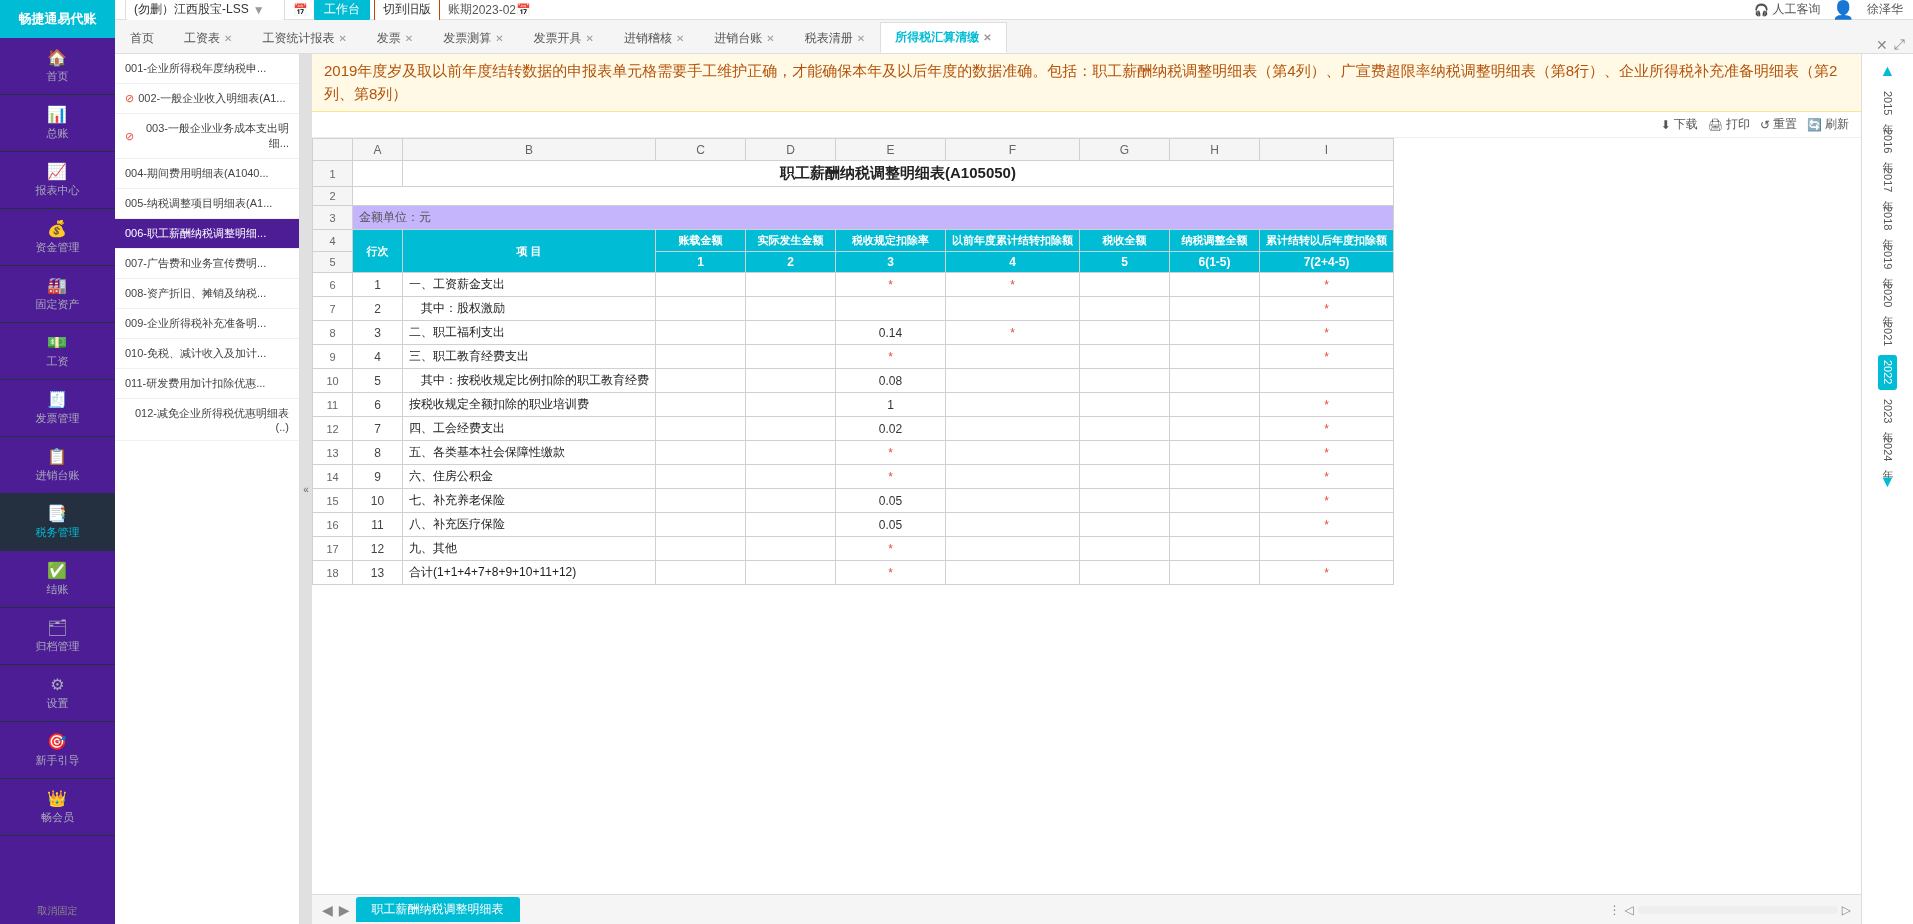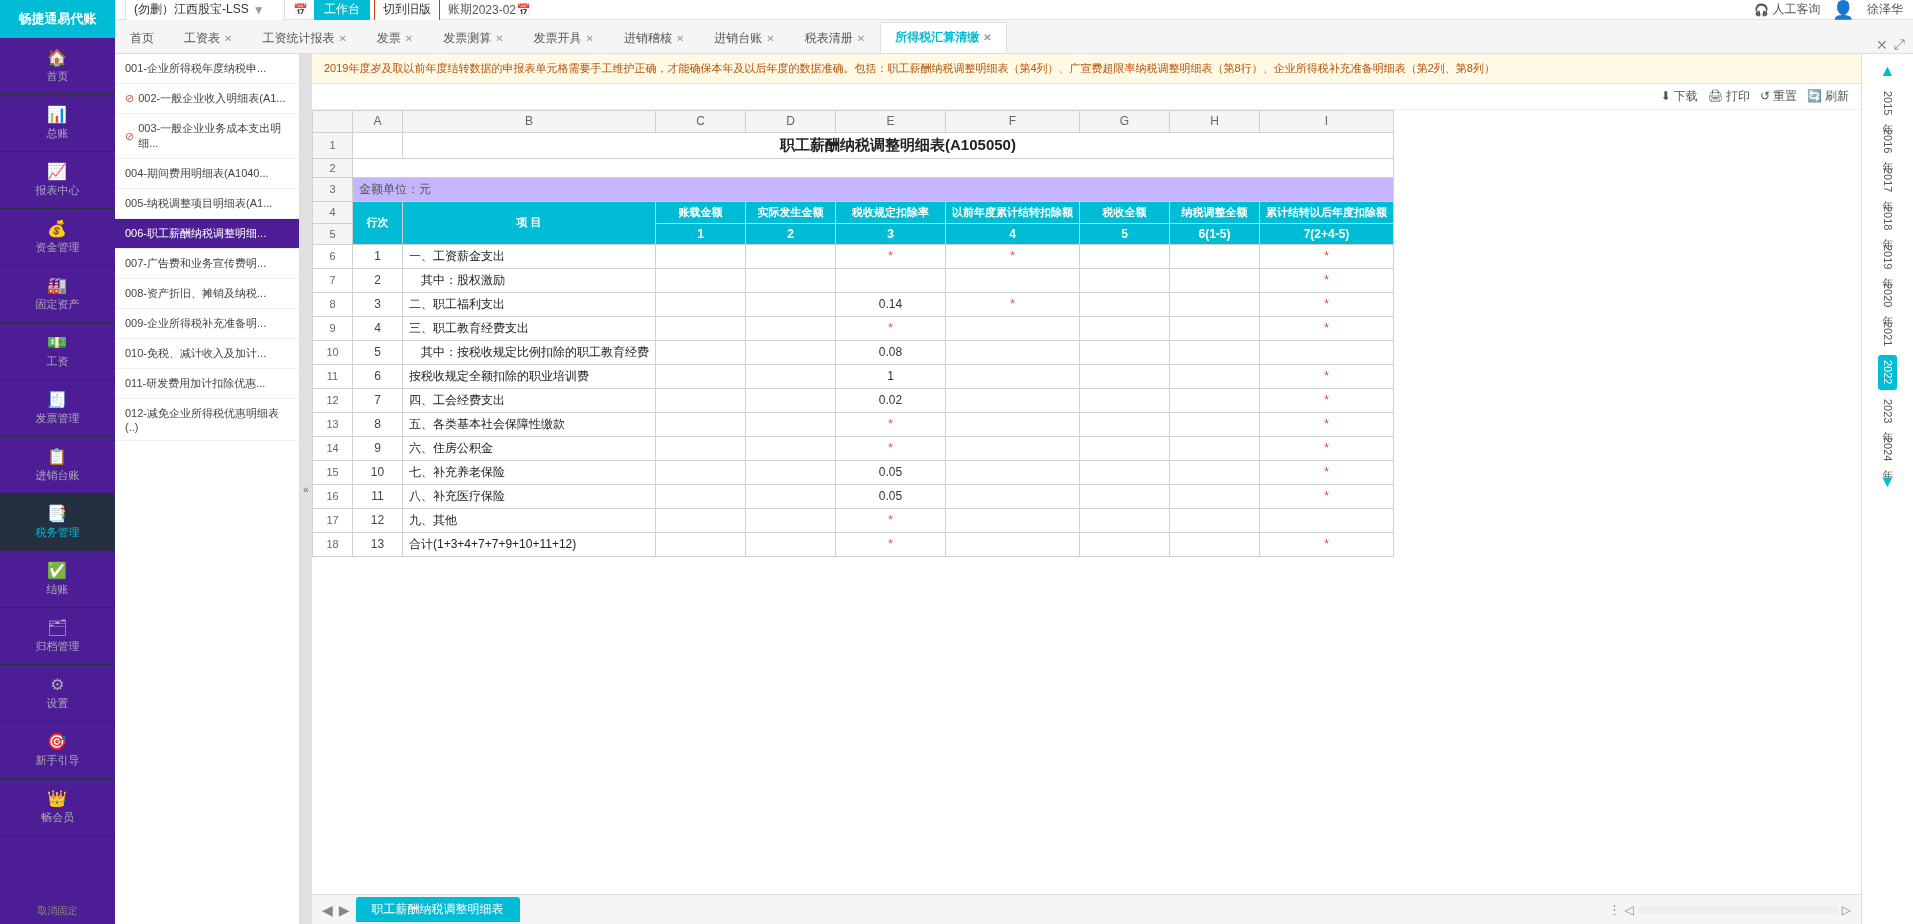--- a/index.html
+++ b/index.html
@@ -27,29 +27,29 @@
     .tabs { background: #f5f5f5; height: 34px; display: flex; align-items: flex-end; border-bottom: 1px solid #ddd; flex-shrink: 0; padding-left: 0; overflow-x: auto; }
     .tab { padding: 6px 14px; font-size: 12px; color: #555; cursor: pointer; border: 1px solid transparent; border-bottom: none; background: #f5f5f5; white-space: nowrap; display: flex; align-items: center; gap: 4px; }
     .tab.active { background: white; border: 1px solid #ddd; border-bottom: 1px solid white; color: #00bcd4; font-weight: bold; }
     .tab .close { font-size: 10px; color: #999; cursor: pointer; }
 
     
     .content-area { flex: 1; display: flex; overflow: hidden; }
 
     
     .left-panel { width: 185px; background: white; border-right: 1px solid #ddd; overflow-y: auto; flex-shrink: 0; }
-    .left-panel-item { padding: 7px 10px; font-size: 11px; color: #444; cursor: pointer; border-bottom: 1px solid #f0f0f0; display: flex; align-items: center; gap: 4px; }
+    .left-panel-item { padding: 7px 10px; font-size: 11px; color: #444; cursor: pointer; border-bottom: 1px solid #f0f0f0; display: flex; align-items: center; gap: 4px; text-align: right; }
     .left-panel-item.active { background: #4c1d95; color: white; }
     .left-panel-item .warn-red { color: #e74c3c; font-size: 11px; }
 
     
     .sheet-area { flex: 1; display: flex; flex-direction: column; overflow: hidden; background: white; }
 
     
-    .warning-bar { background: #fff9e6; border-bottom: 1px solid #fde68a; padding: 6px 12px; font-size: 11px; color: #b45309; line-height: 1.5; flex-shrink: 0; }
+    .warning-bar { background: #fff9e6; border-bottom: 1px solid #fde68a; padding: 6px 12px; font-size: 15px; color: #b45309; line-height: 1.5; flex-shrink: 0; }
 
     
     .sheet-toolbar { display: flex; align-items: center; justify-content: flex-end; padding: 4px 12px; border-bottom: 1px solid #eee; gap: 10px; flex-shrink: 0; background: white; }
     .sheet-tool-btn { display: flex; align-items: center; gap: 3px; color: #555; font-size: 12px; cursor: pointer; }
 
     
     .sheet-wrapper { flex: 1; overflow: auto; position: relative; }
     .sheet-table { border-collapse: collapse; font-size: 12px; min-width: 900px; }
     .sheet-table td, .sheet-table th { border: 1px solid #d0d0d0; padding: 3px 6px; white-space: nowrap; }
     .sheet-table .row-num { background: #f5f5f5; color: #666; text-align: center; width: 28px; font-size: 11px; }
@@ -487,21 +487,21 @@
               <td class="value-col"></td>
               <td class="value-col"><span class="star">*</span></td>
               <td class="value-col"></td>
               <td class="value-col"></td>
               <td class="value-col"></td>
               <td class="value-col"></td>
             </tr>
             <tr class="data-row">
               <td class="row-num">18</td>
               <td class="num-col">13</td>
-              <td class="item-col">合计(1+3+4+7+7+9+10+11+12)</td>
+              <td class="item-col">合计(1+1+4+7+8+9+10+11+12)</td>
               <td class="value-col"></td>
               <td class="value-col"></td>
               <td class="value-col"><span class="star">*</span></td>
               <td class="value-col"></td>
               <td class="value-col"></td>
               <td class="value-col"></td>
               <td class="value-col"><span class="star">*</span></td>
             </tr>
           </tbody>
         </table>

